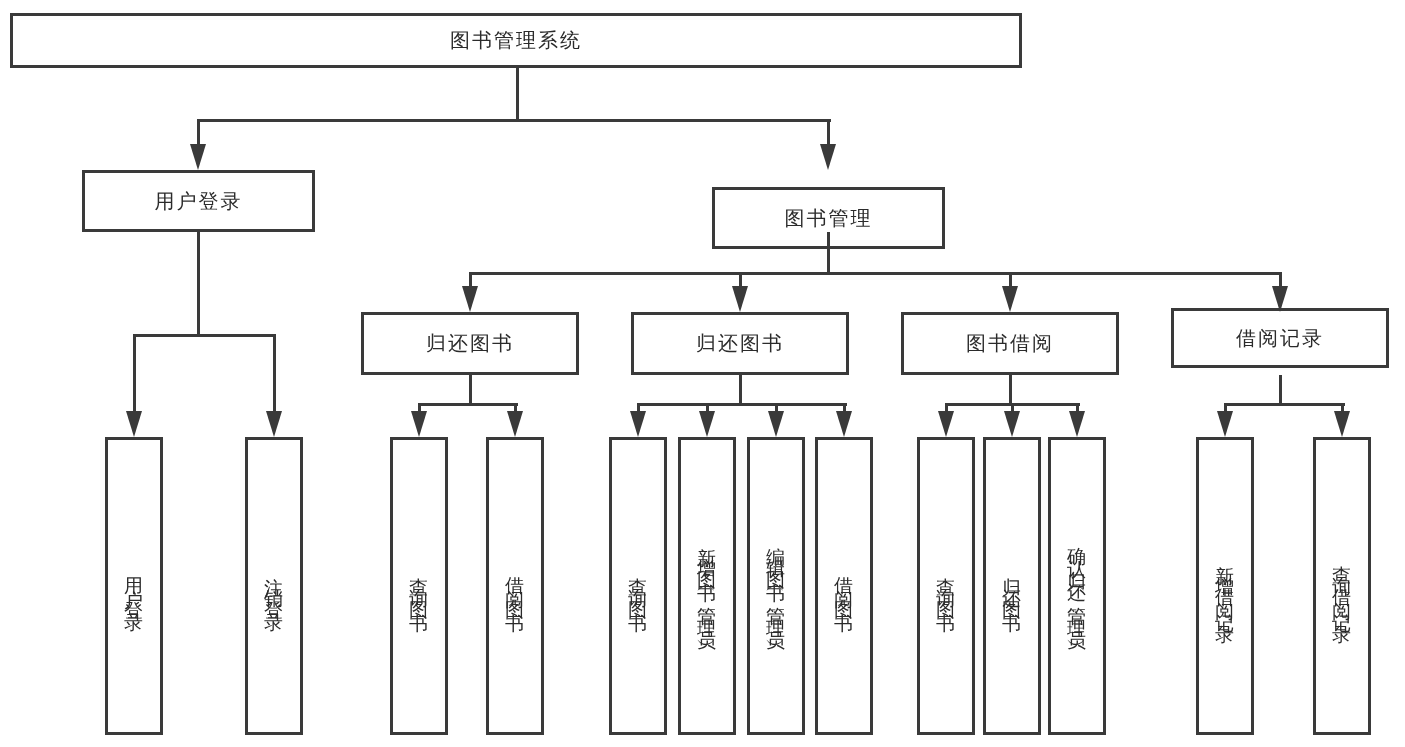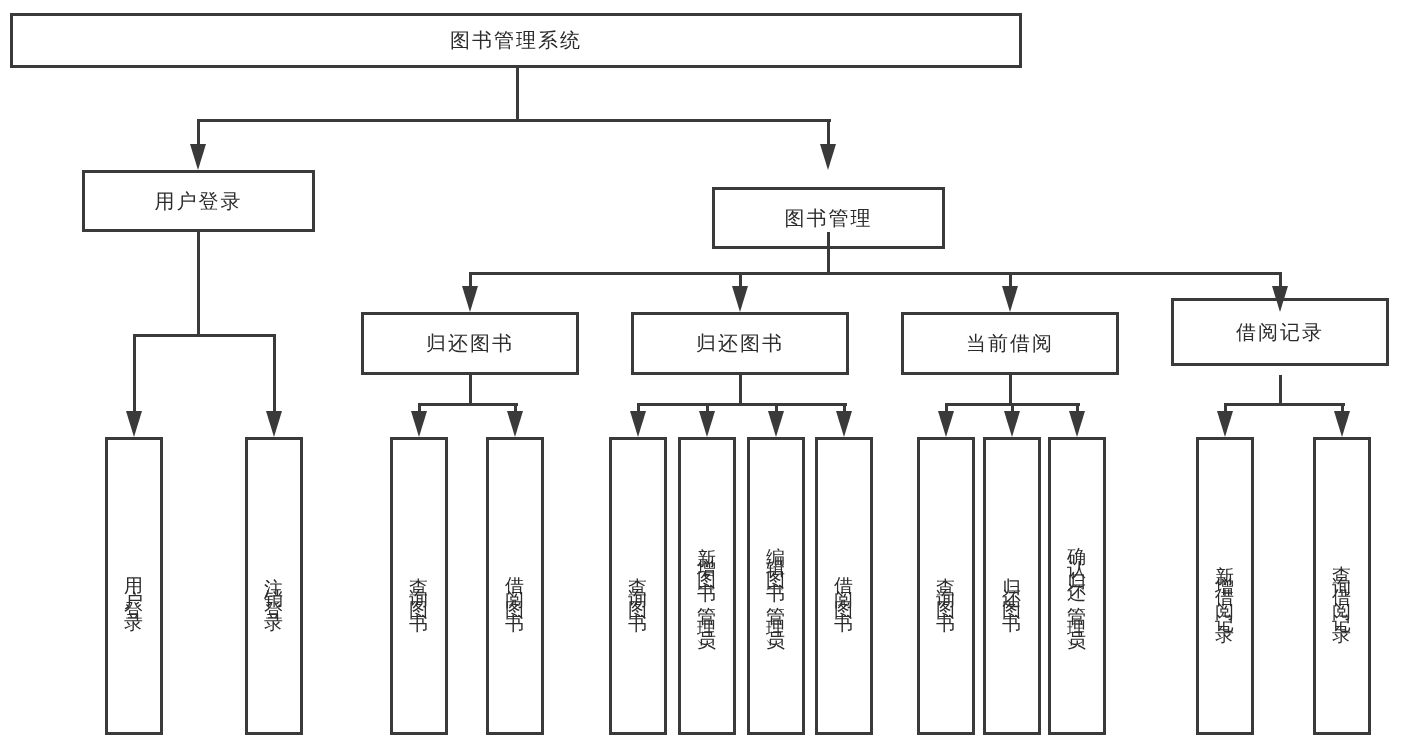--- a/index.html
+++ b/index.html
@@ -35,23 +35,23 @@
     <span class="lbl">图书管理</span>
   </div>
 
   <div class="box h-box" style="left:361px;top:312px;width:218px;height:63px">
     <span class="lbl">归还图书</span>
   </div>
   <div class="box h-box" style="left:631px;top:312px;width:218px;height:63px">
     <span class="lbl">归还图书</span>
   </div>
   <div class="box h-box" style="left:901px;top:312px;width:218px;height:63px">
-    <span class="lbl">当前借阅</span>
+    <span class="lbl">图书借阅</span>
   </div>
-  <div class="box h-box" style="left:1171px;top:298px;width:218px;height:68px">
+  <div class="box h-box" style="left:1171px;top:308px;width:218px;height:60px">
     <span class="lbl">借阅记录</span>
   </div>
 
   <div class="box v-box" style="left:105px;top:437px;width:58px;height:298px">
     <span class="lbl">用户登录</span>
   </div>
   <div class="box v-box" style="left:245px;top:437px;width:58px;height:298px">
     <span class="lbl">注销登录</span>
   </div>
 

